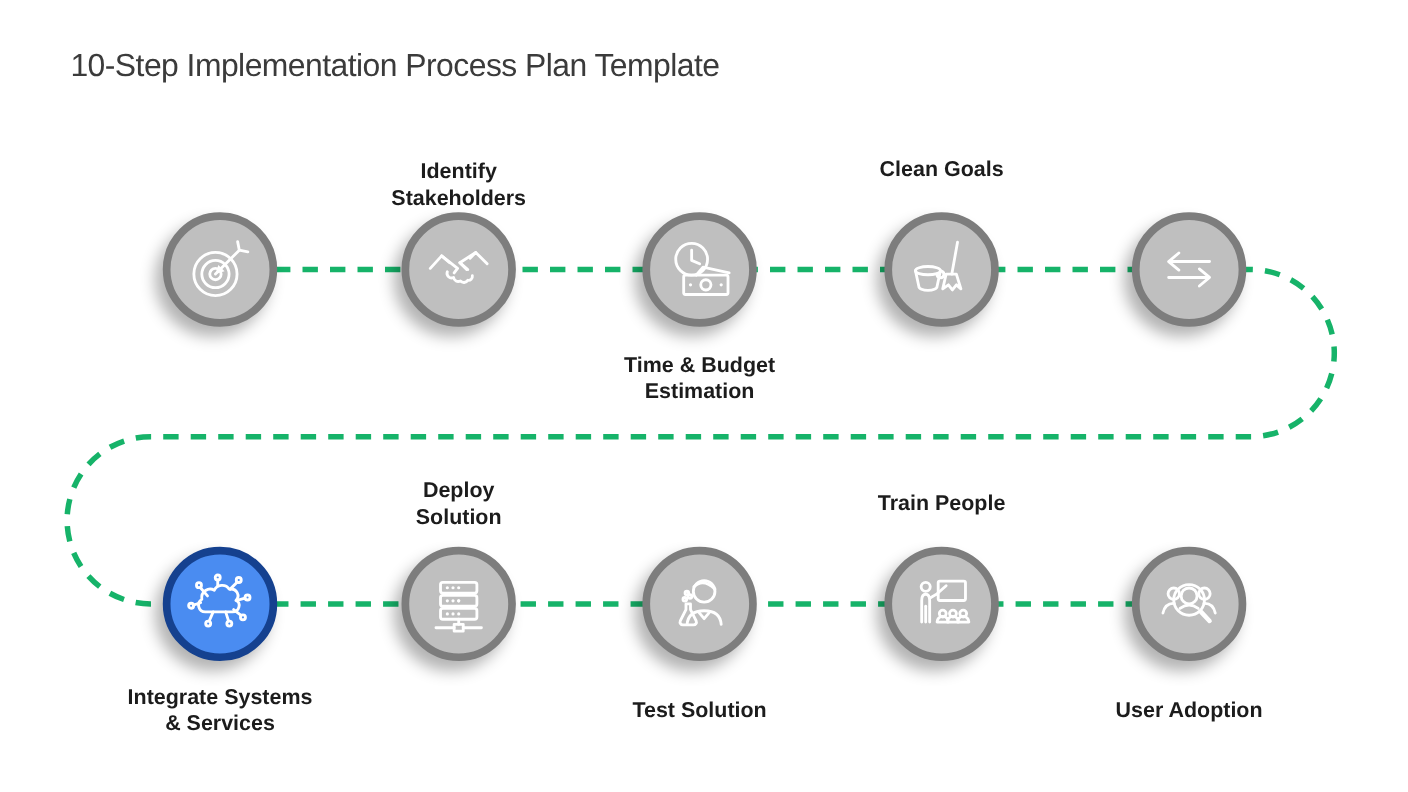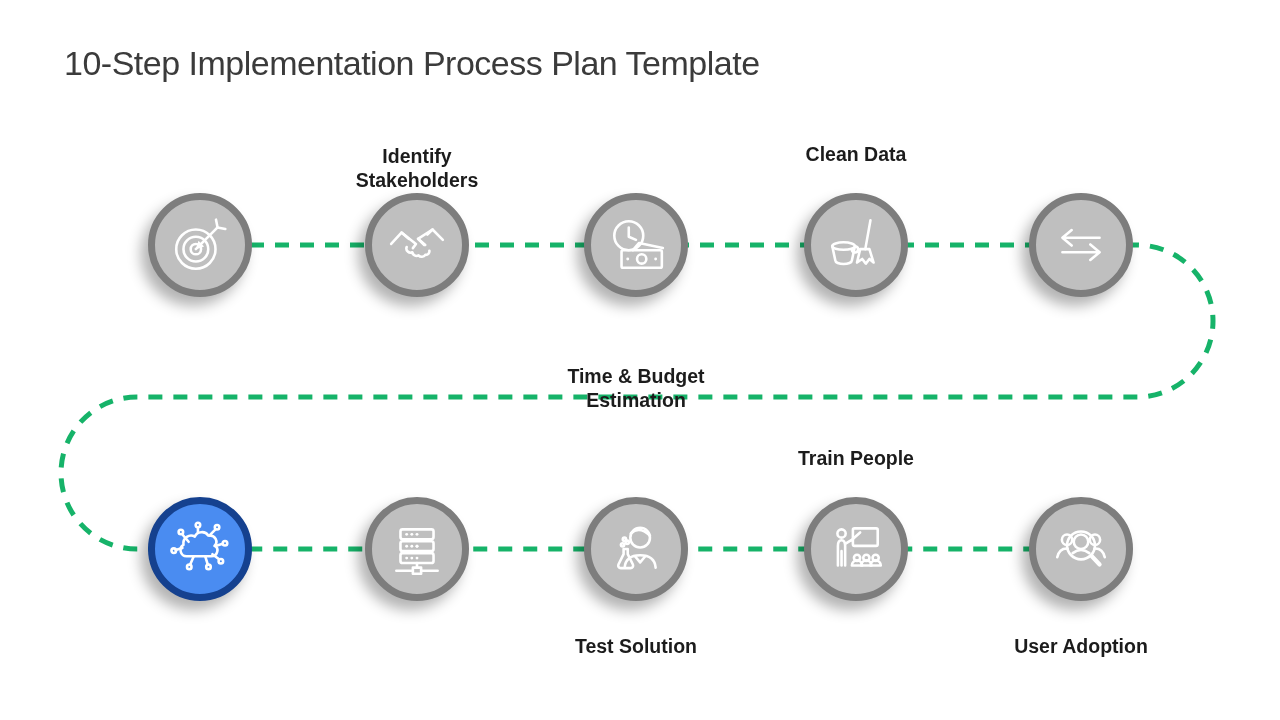--- a/index.html
+++ b/index.html
@@ -4,21 +4,21 @@
 <style>
   html,body{margin:0;padding:0;}
   body{
     width:1280px;height:720px;background:#ffffff;overflow:hidden;
     font-family:"Liberation Sans","DejaVu Sans",sans-serif;
     position:relative;
   }
   .canvas{position:absolute;inset:0;width:1280px;height:720px;}
   .page-title{
     position:absolute;left:64px;top:44px;
-    font-size:34px;font-weight:400;letter-spacing:-0.5px;
+    font-size:29px;font-weight:400;letter-spacing:-0.5px;
     color:var(--title-text,#3b3b3b);white-space:nowrap;
   }
   svg.connector{position:absolute;left:0;top:0;z-index:1;}
   .connector-path{
     fill:none;
     stroke:var(--connector-green,#16b369);
     stroke-width:5;
     stroke-dasharray:14 11;
     stroke-linecap:butt;
   }
@@ -83,33 +83,33 @@
     <svg width="62" height="62" viewBox="0 0 60 60">
       <circle class="icon-stroke" cx="23" cy="21" r="14"></circle>
       <path class="icon-stroke" d="M23 13 L23 22 L30 25"></path>
       <path class="icon-stroke" d="M27 35 L33 28 L56 33"></path>
       <rect class="icon-stroke" x="16" y="35" width="39" height="17" rx="1.5"></rect>
       <circle class="icon-stroke" cx="35.5" cy="43.5" r="4.5"></circle>
       <circle class="icon-fill" cx="22" cy="43.5" r="1.4"></circle>
       <circle class="icon-fill" cx="49" cy="43.5" r="1.4"></circle>
     </svg>
   </div>
-  <div class="step-label" style="left:516px;top:320px;margin-top:44px;">Time &amp; Budget
+  <div class="step-label" style="left:516px;top:320px;">Time &amp; Budget
 Estimation</div>
 
   <div class="step-circle" style="left:804px;top:193px;">
     <svg width="62" height="62" viewBox="0 0 60 60">
       <ellipse class="icon-stroke" cx="18" cy="31" rx="11" ry="3.6"></ellipse>
       <path class="icon-stroke" d="M7 31 L10 45 a8 3.4 0 0 0 16 0 L29 31"></path>
       <path class="icon-stroke" d="M26 34 a3 3 0 1 0 4 -2.6"></path>
       <path class="icon-stroke" d="M44 6 L39 34"></path>
       <path class="icon-stroke" d="M34 34 L43 34 L47 47 L43 43.5 L39.5 48 L36 43.5 L31 47 Z"></path>
     </svg>
   </div>
-  <div class="step-label" style="left:736px;top:130px;">Clean Data</div>
+  <div class="step-label" style="left:736px;top:130px;">Clean Goals</div>
 
   <div class="step-circle" style="left:1029px;top:193px;">
     <svg width="62" height="62" viewBox="0 0 60 60">
       <path class="icon-stroke" d="M48 23 L13 23 M21 15.5 L12 23 L21 30.5"></path>
       <path class="icon-stroke" d="M12 37 L47 37 M39 29.5 L48 37 L39 44.5"></path>
     </svg>
   </div>
 
   <div class="step-circle highlighted" style="left:148px;top:497px;">
     <svg width="62" height="62" viewBox="0 0 60 60">
@@ -125,20 +125,22 @@
       <path class="icon-stroke" d="M42 35 L48.5 40"></path>
         <circle class="icon-stroke" cx="50.2" cy="41.8" r="2.2"></circle>
       <path class="icon-stroke" d="M35 37 L37.5 45"></path>
         <circle class="icon-stroke" cx="38.2" cy="47.3" r="2.2"></circle>
       <path class="icon-stroke" d="M24 37 L20.5 45"></path>
         <circle class="icon-stroke" cx="19.6" cy="47.3" r="2.2"></circle>
       <path class="icon-stroke" d="M13 29 L6.5 31"></path>
         <circle class="icon-stroke" cx="4.6" cy="31.6" r="2.2"></circle>
     </svg>
   </div>
+  <div class="step-label" style="left:80px;top:622px;">Integrate Systems
+&amp; Services</div>
 
   <div class="step-circle" style="left:365px;top:497px;">
     <svg width="62" height="62" viewBox="0 0 60 60">
       <rect class="icon-stroke" x="14" y="11" width="32" height="9.5" rx="2"></rect>
       <rect class="icon-stroke" x="14" y="22.5" width="32" height="9.5" rx="2"></rect>
       <rect class="icon-stroke" x="14" y="34" width="32" height="9.5" rx="2"></rect>
       <circle class="icon-fill" cx="20" cy="15.8" r="1.4"></circle>
         <circle class="icon-fill" cx="25" cy="15.8" r="1.4"></circle>
         <circle class="icon-fill" cx="30" cy="15.8" r="1.4"></circle>
       <circle class="icon-fill" cx="20" cy="27.3" r="1.4"></circle>
@@ -146,20 +148,22 @@
         <circle class="icon-fill" cx="30" cy="27.3" r="1.4"></circle>
       <circle class="icon-fill" cx="30" cy="27.3" r="1.4"></circle>
       <circle class="icon-fill" cx="20" cy="38.8" r="1.4"></circle>
         <circle class="icon-fill" cx="25" cy="38.8" r="1.4"></circle>
         <circle class="icon-fill" cx="30" cy="38.8" r="1.4"></circle>
       <path class="icon-stroke" d="M30 43.5 L30 48"></path>
       <rect class="icon-stroke" x="26" y="48" width="8" height="6"></rect>
       <path class="icon-stroke" d="M10 51 L26 51 M34 51 L50 51"></path>
     </svg>
   </div>
+  <div class="step-label" style="left:297px;top:434px;">Deploy
+Solution</div>
 
   <div class="step-circle" style="left:584px;top:497px;">
     <svg width="62" height="62" viewBox="0 0 60 60">
       <circle class="icon-stroke" cx="34" cy="19" r="9.5"></circle>
       <path class="icon-stroke" d="M25 15 Q33 7 43.5 17"></path>
       <path class="icon-stroke" d="M19 48 Q20 36 34 36 Q48 36 49 48"></path>
       <path class="icon-stroke" d="M29 37 L34 43 L39 37"></path>
       <path class="icon-stroke" d="M18 30 L22 30 L22 35 L27 45 A2.5 2.5 0 0 1 24.7 48.5 L15.3 48.5 A2.5 2.5 0 0 1 13 45 L18 35 Z"></path>
       <circle class="icon-stroke" cx="17" cy="26" r="1.6"></circle>
       <circle class="icon-stroke" cx="21.5" cy="23.5" r="1.6"></circle>

